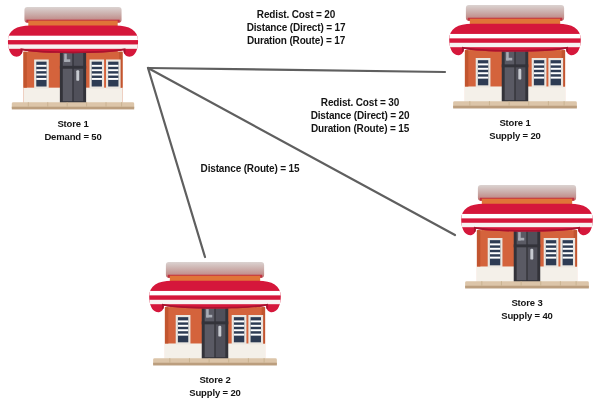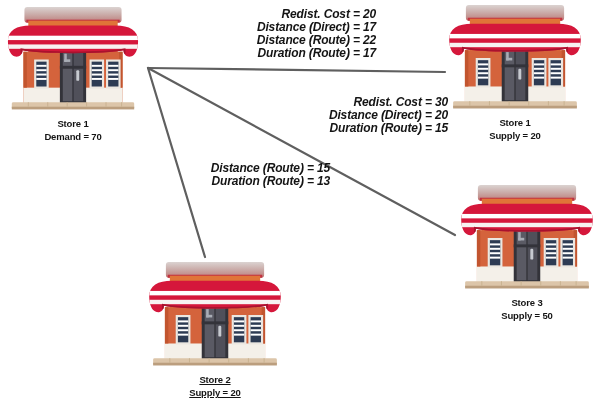--- a/index.html
+++ b/index.html
@@ -8,22 +8,22 @@
     font-family:"Liberation Sans",sans-serif;color:#141414;
   }
   .lines-svg{position:absolute;left:0;top:0;width:600px;height:400px;}
   .store-node{position:absolute;display:flex;flex-direction:column;align-items:center;}
   .store-icon{display:block;}
   .store-label{
     text-align:right;font-weight:bold;font-size:9.5px;line-height:13px;
     letter-spacing:-0.15px;white-space:nowrap;margin-top:3px;
   }
   .link-label{
-    position:absolute;text-align:right;font-weight:bold;font-size:12px;
-    line-height:13px;letter-spacing:-0.15px;white-space:nowrap;font-style:italic;
+    position:absolute;text-align:center;font-weight:bold;font-size:10px;
+    line-height:13px;letter-spacing:-0.15px;white-space:nowrap;
   }
   .link-label div{white-space:nowrap;}
   .defs-holder{position:absolute;width:0;height:0;overflow:hidden;}
 </style>
 </head>
 <body>
 
 <div class="stage">
 
   <svg class="defs-holder" aria-hidden="true">
@@ -101,58 +101,56 @@
     <line x1="148" y1="68" x2="445" y2="72" stroke="#5f5f5f" stroke-width="2.2" stroke-linecap="round"></line>
     <line x1="148" y1="68" x2="455" y2="235" stroke="#5f5f5f" stroke-width="2.2" stroke-linecap="round"></line>
     <line x1="148" y1="68" x2="205" y2="257" stroke="#5f5f5f" stroke-width="2.2" stroke-linecap="round"></line>
   </svg>
 
   <div class="store-node" style="left:4px;top:5px;width:138px;">
     <svg class="store-icon" width="136" height="109">
         <use href="#storeSym"></use>
       </svg>
     <div class="store-label">Store 1</div>
-    <div class="store-label" style="margin-top:0;">Demand = 70</div>
+    <div class="store-label" style="margin-top:0;">Demand = 50</div>
   </div>
 
   <div class="store-node" style="left:445px;top:3px;width:140px;">
     <svg class="store-icon" width="138" height="110">
         <use href="#storeSym"></use>
       </svg>
     <div class="store-label">Store 1</div>
     <div class="store-label" style="margin-top:0;">Supply = 20</div>
   </div>
 
   <div class="store-node" style="left:457px;top:183px;width:140px;">
     <svg class="store-icon" width="138" height="110">
         <use href="#storeSym"></use>
       </svg>
     <div class="store-label">Store 3</div>
-    <div class="store-label" style="margin-top:0;">Supply = 50</div>
+    <div class="store-label" style="margin-top:0;">Supply = 40</div>
   </div>
 
-  <div class="store-node" style="left:145px;top:260px;width:140px;text-decoration:underline;">
+  <div class="store-node" style="left:145px;top:260px;width:140px;">
     <svg class="store-icon" width="138" height="110">
         <use href="#storeSym"></use>
       </svg>
     <div class="store-label">Store 2</div>
     <div class="store-label" style="margin-top:0;">Supply = 20</div>
   </div>
 
   <div class="link-label" style="left:216px;top:8px;width:160px;">
     <div>Redist. Cost = 20</div>
     <div>Distance (Direct) = 17</div>
-    <div>Distance (Route) = 22</div>
     <div>Duration (Route) = 17</div>
   </div>
 
-  <div class="link-label" style="left:288px;top:96px;width:160px;">
+  <div class="link-label" style="left:280px;top:96px;width:160px;">
     <div>Redist. Cost = 30</div>
     <div>Distance (Direct) = 20</div>
     <div>Duration (Route) = 15</div>
   </div>
 
   <div class="link-label" style="left:170px;top:162px;width:160px;">
     <div>Distance (Route) = 15</div>
-    <div>Duration (Route) = 13</div>
   </div>
 
 </div>
 
 </body></html>

